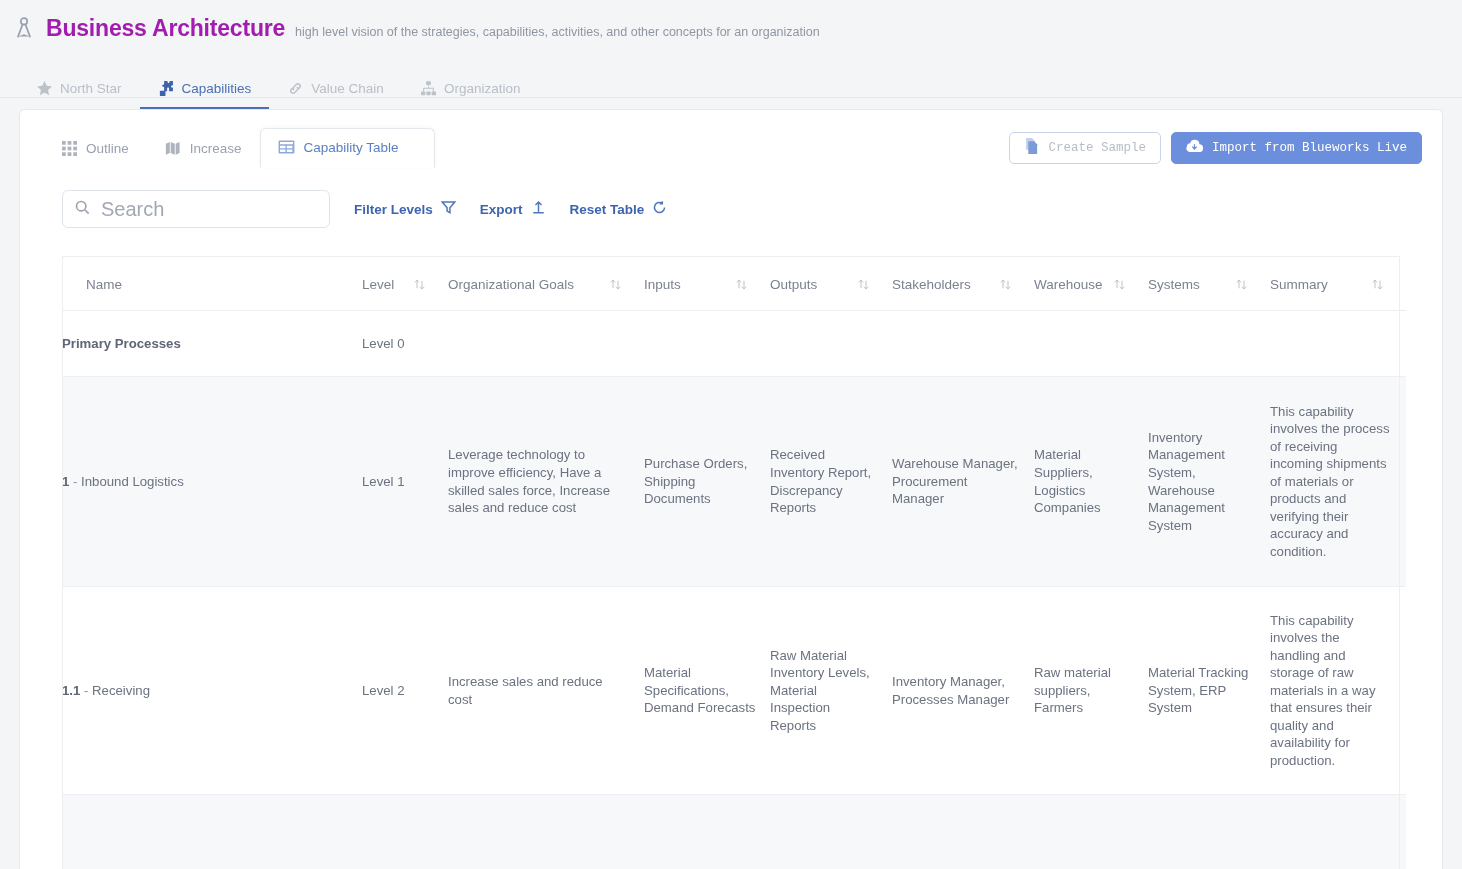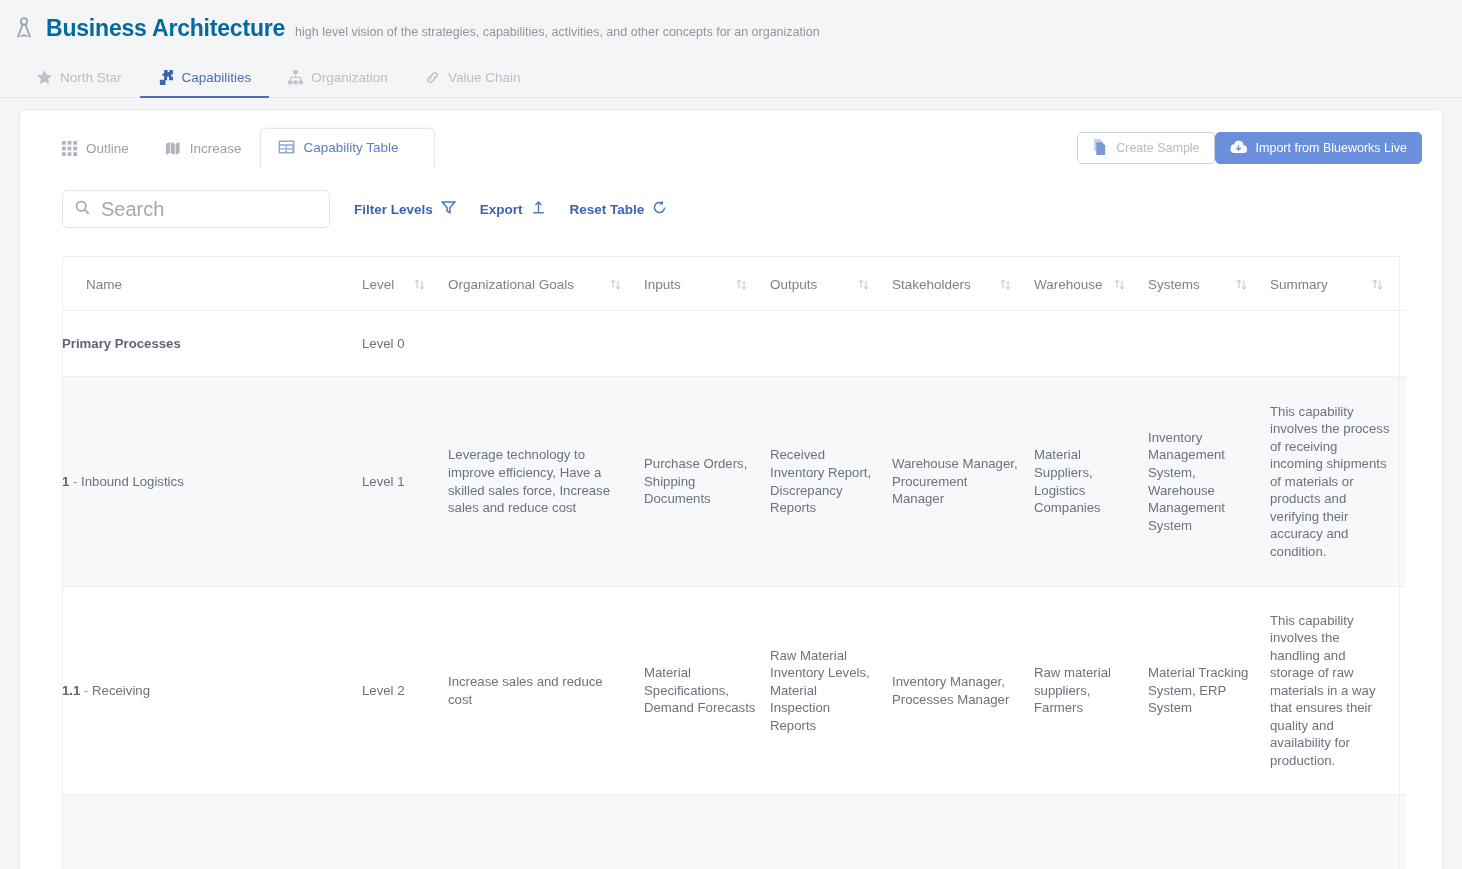--- a/index.html
+++ b/index.html
@@ -17,21 +17,21 @@
     height: 58px;
     padding: 14px 0 0 14px;
     display: flex;
     align-items: baseline;
     gap: 10px;
   }
   .compass-icon { margin-right: 2px; position: relative; top: 3px; }
   .app-title {
     font-size: 23px;
     font-weight: bold;
-    color: #0369a1;
+    color: #a21caf;
     letter-spacing: -0.2px;
     white-space: nowrap;
   }
   .app-subtitle {
     font-size: 12.5px;
     color: #8f96a3;
     white-space: nowrap;
   }
 
   
@@ -47,21 +47,21 @@
   .tab {
     display: flex;
     align-items: center;
     gap: 7px;
     padding: 0 18px;
     font-size: 13.5px;
     color: #b9bec8;
     cursor: pointer;
     border-bottom: 2.5px solid transparent;
     position: relative;
-    top: 1px;
+    top: 12px;
   }
   .tab .tlabel { white-space: nowrap; }
   .tab.active { color: #4a6fb5; border-bottom-color: #4a6fb5; }
   .tab.active svg { fill: #3f63ab; }
   .tab svg { fill: #bcc1ca; display: block; }
 
   
   .card {
     margin: 12px 20px 0 20px;
     background: #ffffff;
@@ -95,21 +95,21 @@
   .vtab.active {
     color: #5b7fc0;
     background: #fff;
     border: 1px solid #e4e7ec;
     border-bottom: 1px solid #fff;
     box-shadow: 0 -1px 4px rgba(0,0,0,.04);
     padding: 10px 35px 12px 17px;
   }
   .vtab.active svg { fill: #8fa8d6; }
 
-  .actions { display: flex; align-items: center; padding-bottom: 4px; }
+  .actions { display: flex; align-items: center; gap: 10px; padding-bottom: 4px; font-family: Liberation Mono, monospace; }
   .btn {
     display: flex;
     align-items: center;
     gap: 9px;
     height: 32px;
     padding: 0 14px;
     border-radius: 5px;
     font-size: 12.5px;
     cursor: pointer;
     white-space: nowrap;
@@ -259,38 +259,38 @@
         <path d="M7.2 1.2h3.2c.6 0 1 .5.9 1.1-.1.6.4 1.2 1.1 1.2s1.2-.6 1.1-1.2c-.1-.6.3-1.1.9-1.1h3.2v4.4c0 .6-.5 1-1.1.9-.6-.1-1.2.4-1.2 1.1s.6 1.2 1.2 1.1c.6-.1 1.1.3 1.1.9v3.6h-4.6V9.8c0-.7-.6-1.2-1.3-1.1-.6.1-1 .6-1 1.2v3.3H7.2V8.8c0-.6-.5-1-1.1-.9-.6.1-1.2-.4-1.2-1.1s.6-1.2 1.2-1.1c.6.1 1.1-.3 1.1-.9z"></path>
         <rect x="2.2" y="12.6" width="6.6" height="6.2" rx="1"></rect>
       </svg>
     </span>
     <span class="tlabel">Capabilities</span>
   </div>
 
   <div class="tab">
     <span>
       <svg width="17" height="17" viewBox="0 0 20 20">
+        <path d="M7.6 12.4a3.6 3.6 0 0 1 0-5.1l2.6-2.6a3.6 3.6 0 0 1 5.1 5.1l-1.5 1.5-1.2-1.2 1.5-1.5a1.9 1.9 0 0 0-2.7-2.7L8.8 8.5a1.9 1.9 0 0 0 0 2.7z"></path>
+        <path d="M12.4 7.6a3.6 3.6 0 0 1 0 5.1l-2.6 2.6a3.6 3.6 0 0 1-5.1-5.1l1.5-1.5 1.2 1.2-1.5 1.5a1.9 1.9 0 0 0 2.7 2.7l2.6-2.6a1.9 1.9 0 0 0 0-2.7z"></path>
+      </svg>
+    </span>
+    <span class="tlabel">Value Chain</span>
+  </div>
+
+  <div class="tab">
+    <span>
+      <svg width="17" height="17" viewBox="0 0 20 20">
         <rect x="7.2" y="1.6" width="5.6" height="4.2" rx=".8"></rect>
         <rect x="1.2" y="13.6" width="5" height="4.2" rx=".8"></rect>
         <rect x="7.5" y="13.6" width="5" height="4.2" rx=".8"></rect>
         <rect x="13.8" y="13.6" width="5" height="4.2" rx=".8"></rect>
         <path d="M9.6 5.8v3.4H3.7v4.4h1.2v-3.2h10.2v3.2h1.2V9.2h-5.9V5.8z"></path>
       </svg>
     </span>
     <span class="tlabel">Organization</span>
-  </div>
-
-  <div class="tab">
-    <span>
-      <svg width="17" height="17" viewBox="0 0 20 20">
-        <path d="M7.6 12.4a3.6 3.6 0 0 1 0-5.1l2.6-2.6a3.6 3.6 0 0 1 5.1 5.1l-1.5 1.5-1.2-1.2 1.5-1.5a1.9 1.9 0 0 0-2.7-2.7L8.8 8.5a1.9 1.9 0 0 0 0 2.7z"></path>
-        <path d="M12.4 7.6a3.6 3.6 0 0 1 0 5.1l-2.6 2.6a3.6 3.6 0 0 1-5.1-5.1l1.5-1.5 1.2 1.2-1.5 1.5a1.9 1.9 0 0 0 2.7 2.7l2.6-2.6a1.9 1.9 0 0 0 0-2.7z"></path>
-      </svg>
-    </span>
-    <span class="tlabel">Value Chain</span>
   </div>
 </div>
 
 <div class="card">
 
   <div class="viewbar">
     <div class="viewtabs">
 
       <div class="vtab">
         <span>

